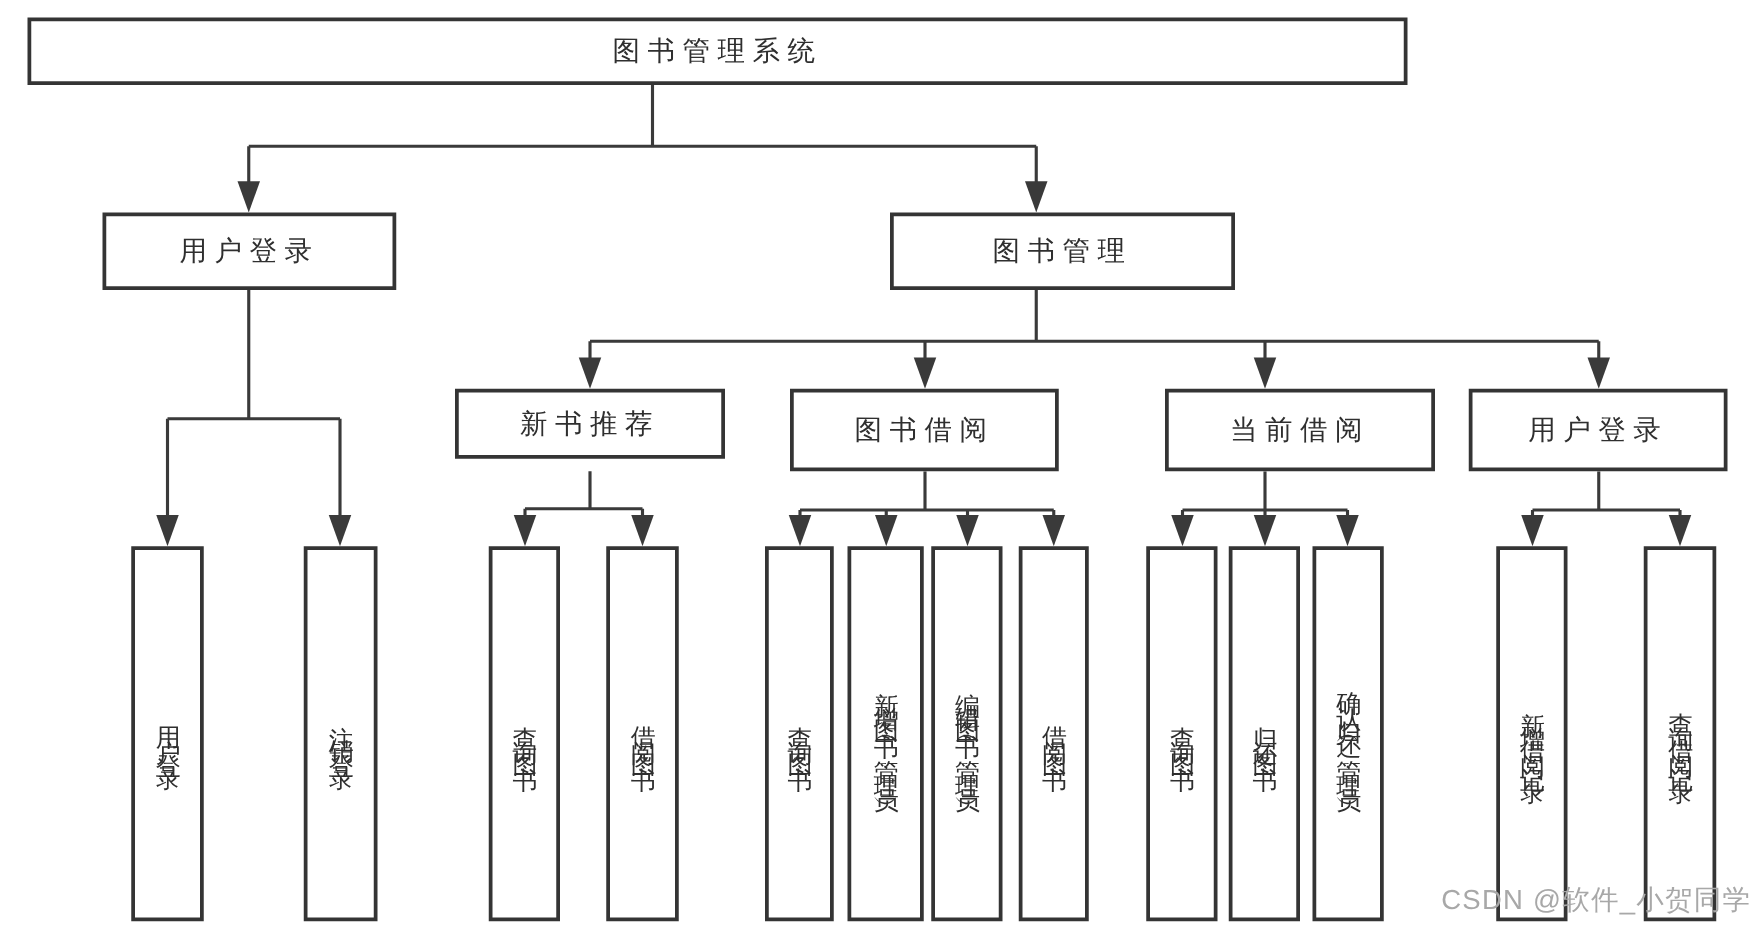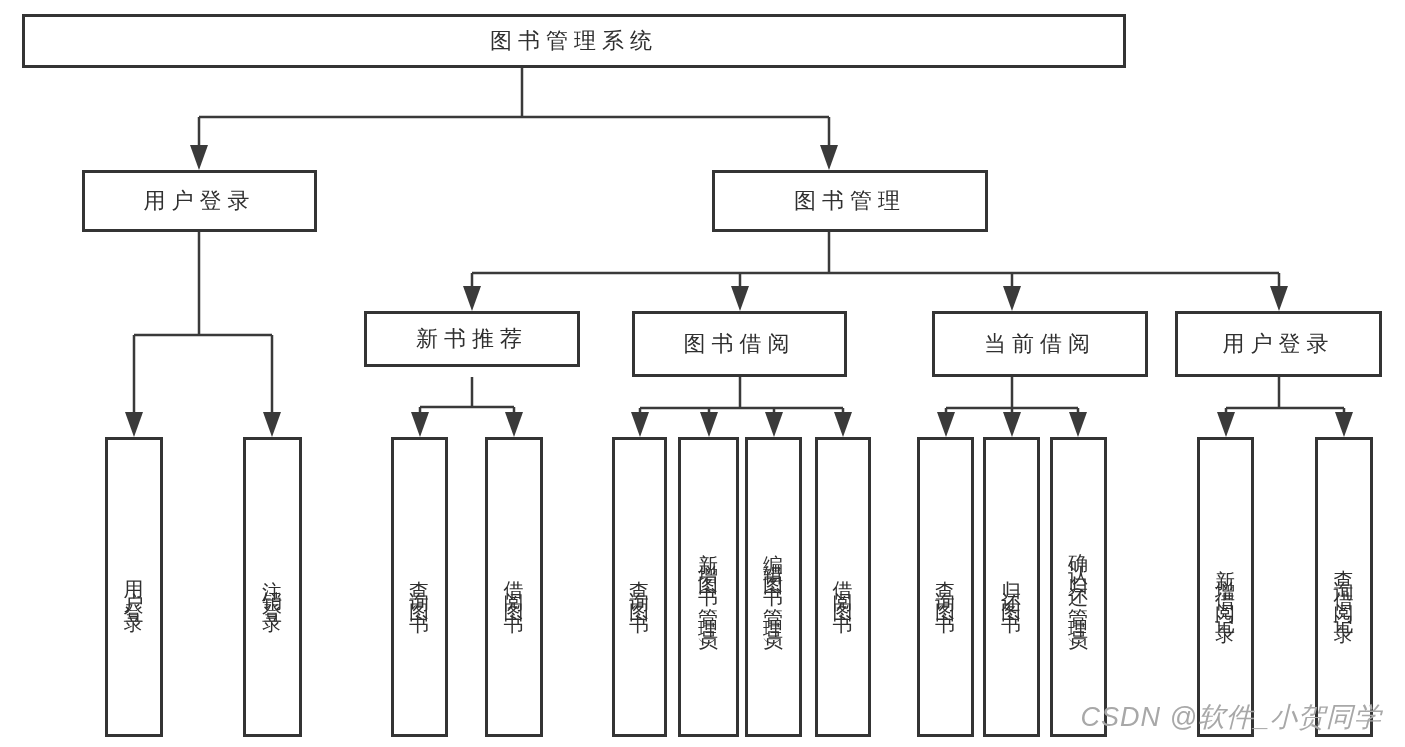--- a/index.html
+++ b/index.html
@@ -40,28 +40,27 @@
   .leaf .vlabel {
     writing-mode: vertical-rl;
     text-orientation: mixed;
     font-size: 20px;
     letter-spacing: 11px;
     color: #2f2f2f;
     line-height: 1;
   }
   .watermark {
     position: absolute;
-    right: 23px;
+    right: 4px;
     bottom: 12px;
-    font-size: 27px;
+    font-size: 22px;
     color: #a8a8a8;
     letter-spacing: 1px;
     z-index: 3;
     white-space: nowrap;
-    font-style: italic;
   }
 </style>
 </head>
 <body>
 
 <div class="canvas">
 
   <svg class="connectors" width="1405" height="747" viewBox="0 0 1405 747">
 
     <g stroke="#3a3a3a" stroke-width="2.5" fill="none">

